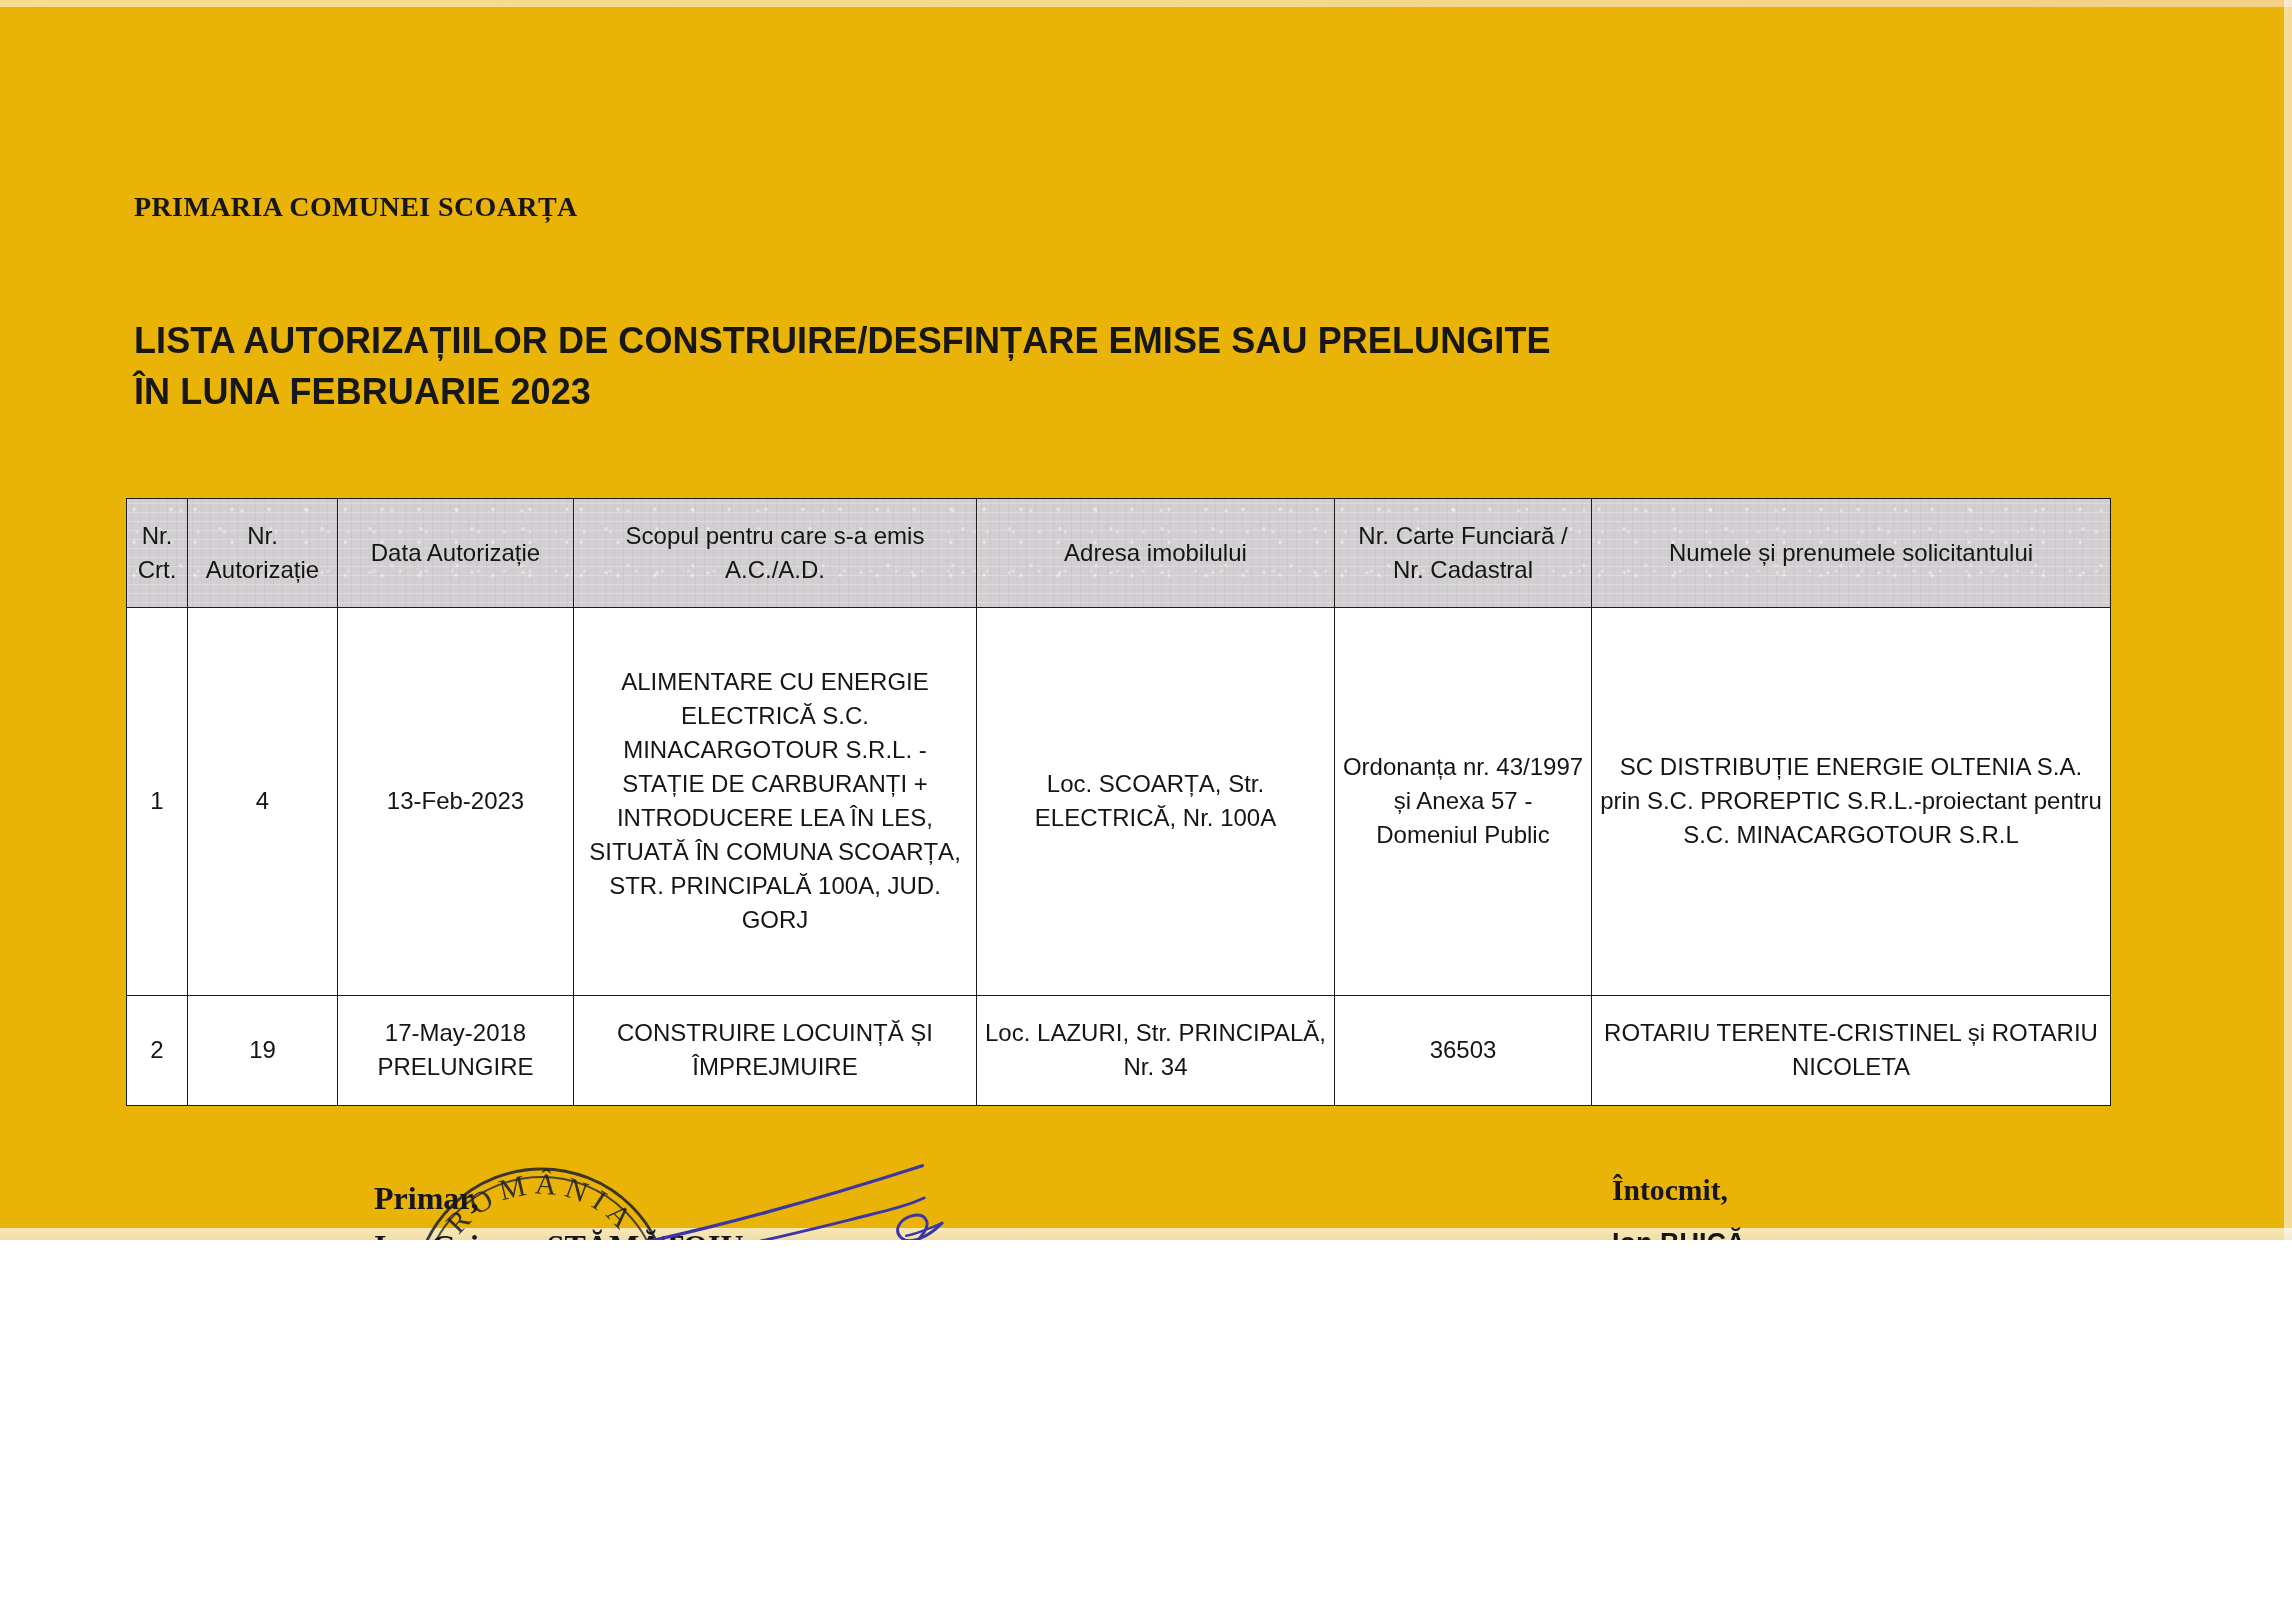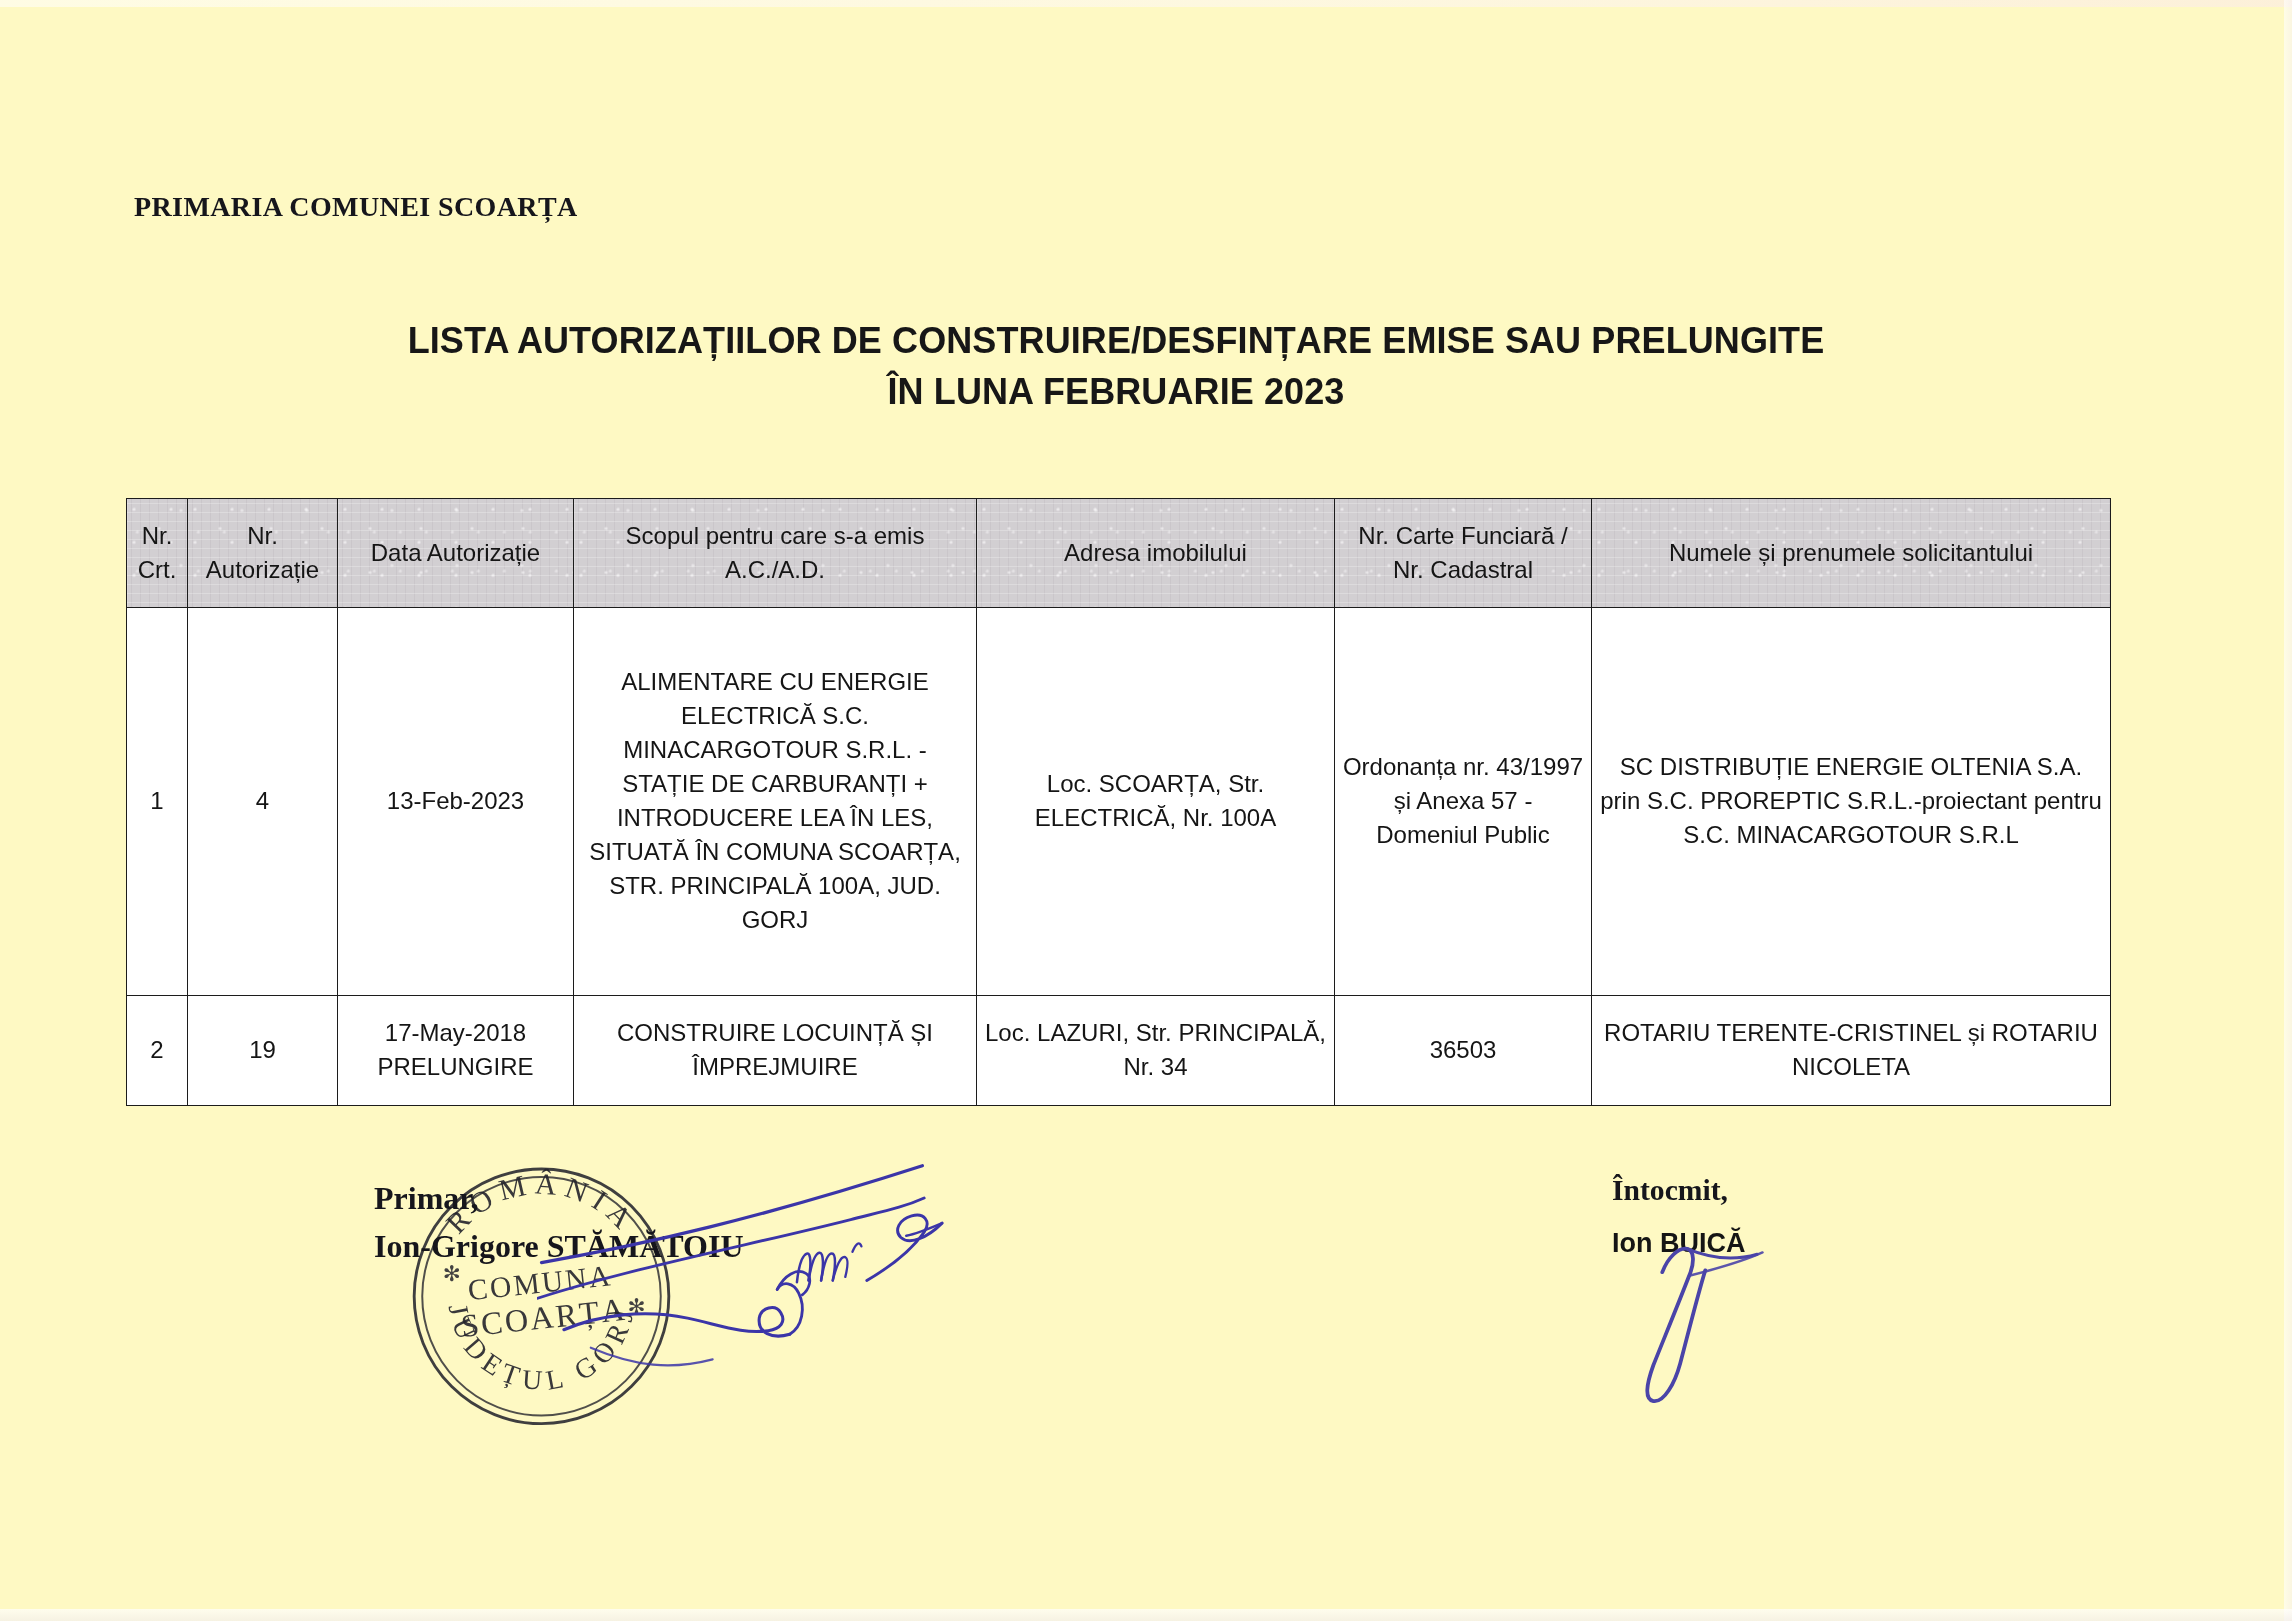--- a/index.html
+++ b/index.html
@@ -3,22 +3,22 @@
 <meta charset="utf-8">
 <style>
   html, body {
     margin: 0;
     padding: 0;
     background: #ffffff;
   }
   #page {
     position: relative;
     width: 2293px;
-    height: 1621px;
-    background: #fef9c3;
+    height: 1240px;
+    background: #eab308;
     overflow: hidden;
     font-family: "Liberation Sans", sans-serif;
     color: #1a1a1a;
   }
 
   
   .scan-edge-top {
     position: absolute;
     left: 0; top: 0; width: 100%; height: 7.2px;
     background: linear-gradient(to right, #ffffff 0%, #fdf6f7 60%, #fbe9ec 100%);
@@ -47,24 +47,24 @@
     font-size: 28px;
     letter-spacing: 0.4px;
     line-height: 1.48;
     color: #16161c;
   }
   .letterhead div { white-space: nowrap; }
 
   
   .doc-title {
     position: absolute;
-    left: 124px;
+    left: 134px;
     top: 315px;
     width: 1984px;
-    text-align: center;
+    text-align: left;
     font-family: "Liberation Sans", sans-serif;
     font-weight: bold;
     font-size: 36px;
     line-height: 1.42;
     letter-spacing: 0.1px;
     color: #171717;
   }
   .doc-title .l2 { display: block; }
 
   

